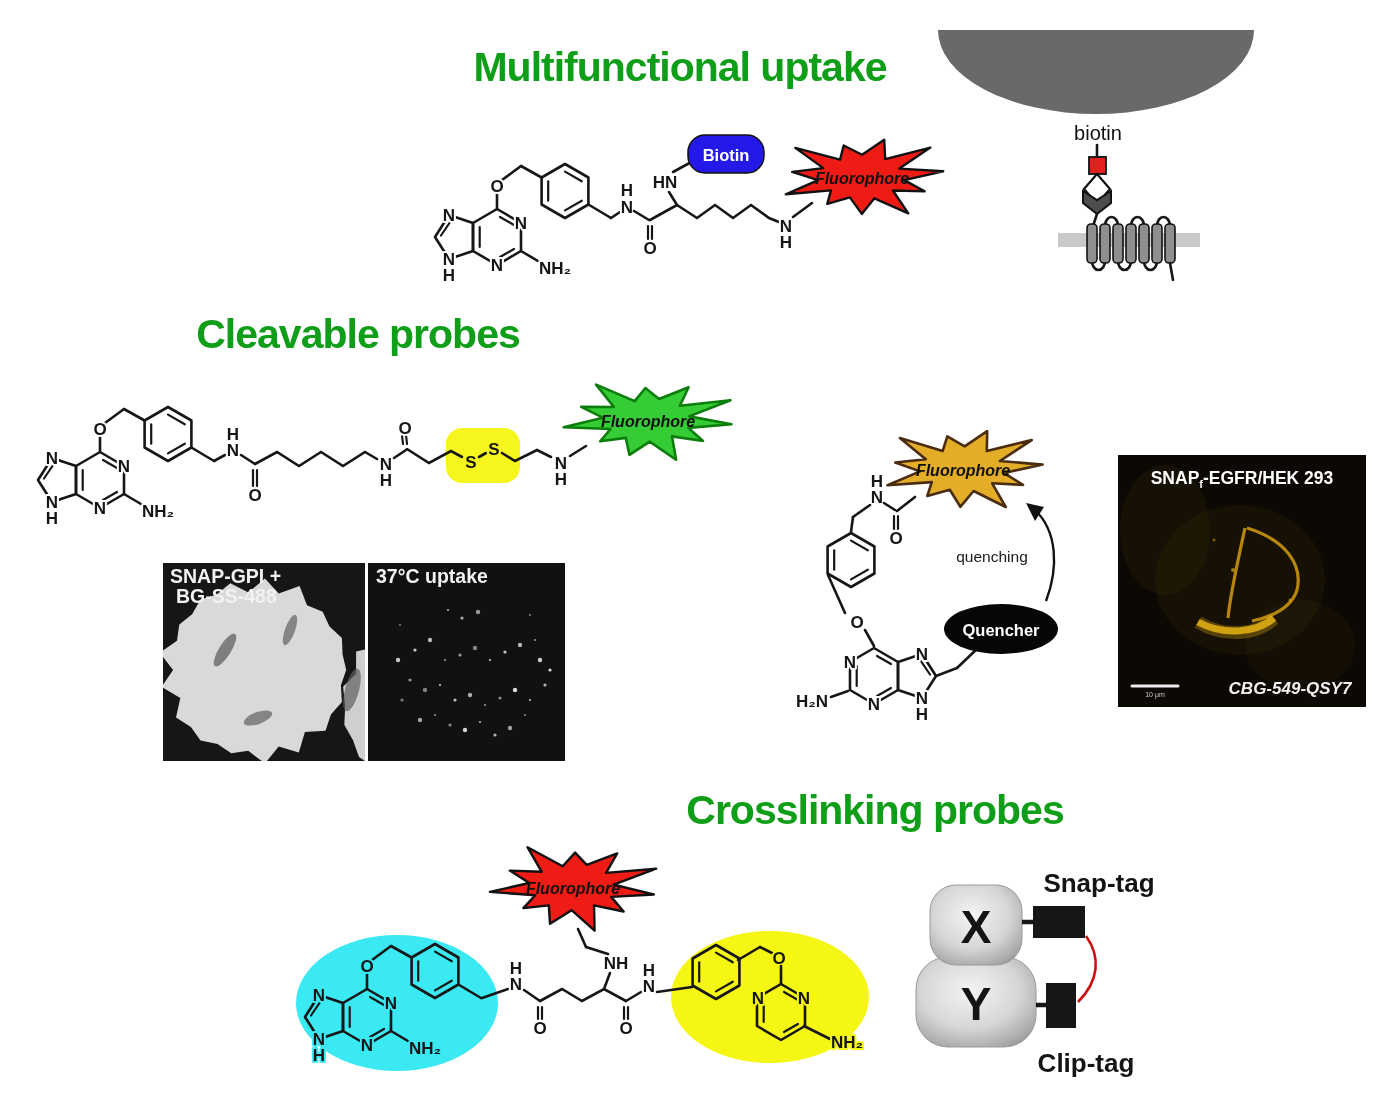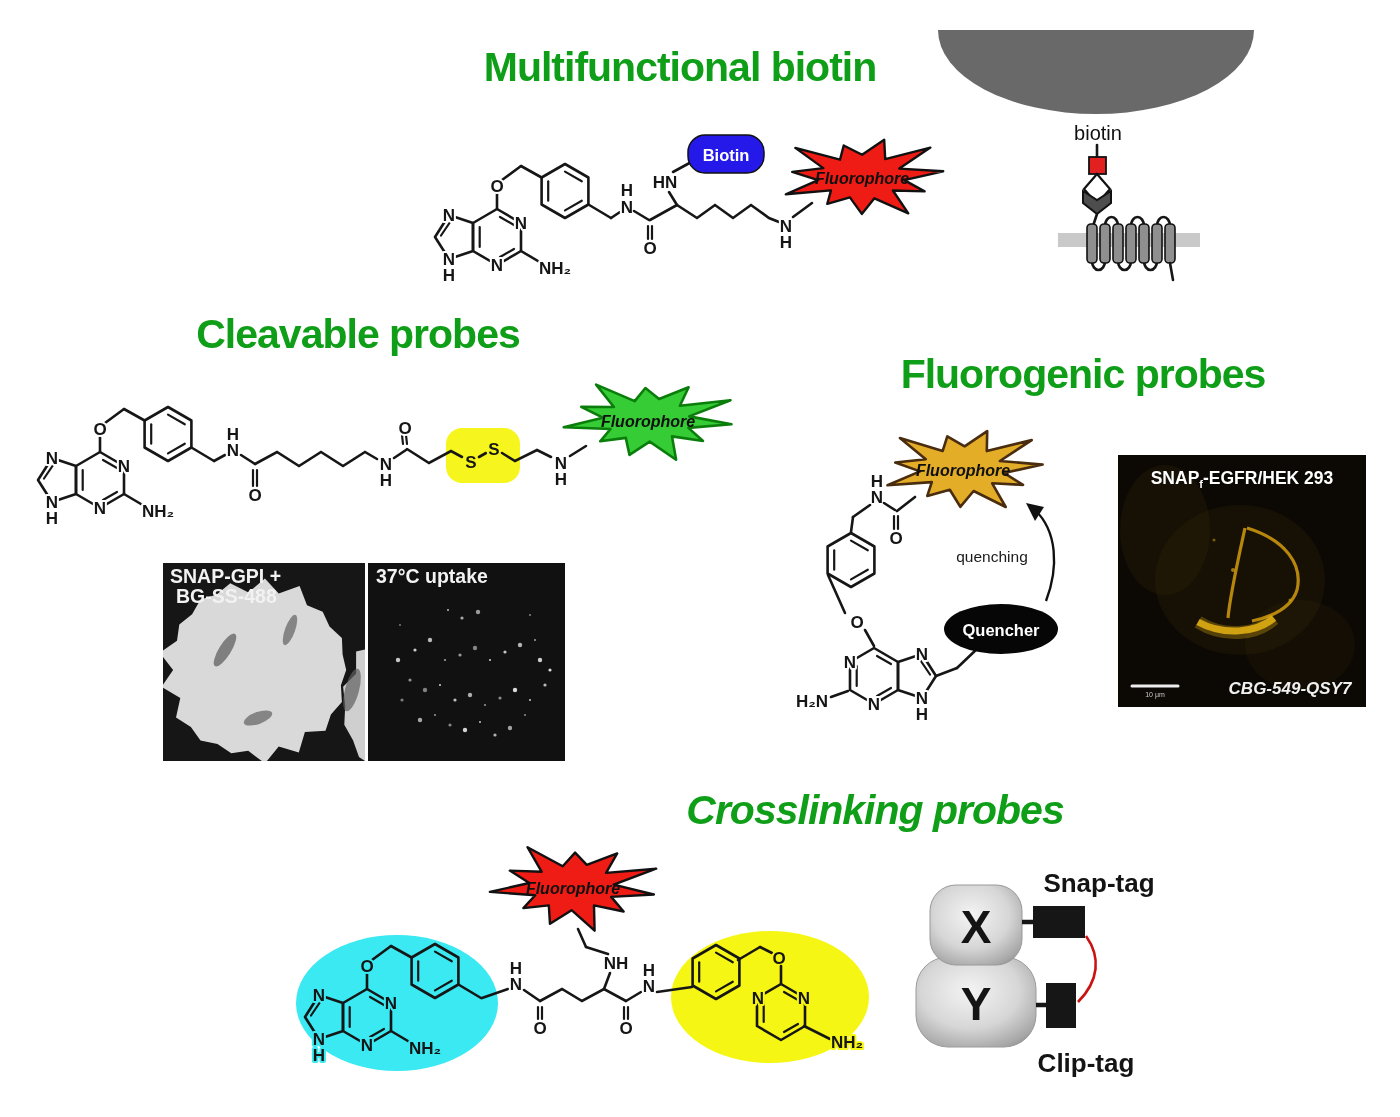--- a/index.html
+++ b/index.html
@@ -27,24 +27,23 @@
   .bigletter{font-family:"Liberation Sans",sans-serif;font-weight:700;font-size:46px;fill:#141414;
         text-anchor:middle;dominant-baseline:central;}
   .tagtext{font-family:"Liberation Sans",sans-serif;font-weight:700;font-size:26px;fill:#141414;
         text-anchor:middle;}
 </style>
 </head>
 <body>
 
 <div id="canvas">
 
-  <div class="title" style="left:400px;top:44px;width:560px;">Multifunctional biotin</div>
+  <div class="title" style="left:400px;top:44px;width:560px;">Multifunctional uptake</div>
   <div class="title" style="left:128px;top:311px;width:460px;">Cleavable probes</div>
-  <div class="title" style="left:848px;top:351px;width:470px;">Fluorogenic probes</div>
-  <div class="title" style="left:630px;top:787px;width:490px;font-style:italic;">Crosslinking probes</div>
+  <div class="title" style="left:630px;top:787px;width:490px;">Crosslinking probes</div>
 
   <svg width="1400" height="1117" viewBox="0 0 1400 1117">
     <defs>
       <polygon id="hexring" class="ring" points="0,-28 24,-14 24,14 0,28 -24,14 -24,-14"></polygon>
       <g id="hexinner">
         <line class="dbond" x1="3" y1="-20" x2="17" y2="-12"></line>
         <line class="dbond" x1="17" y1="12" x2="3" y2="20"></line>
         <line class="dbond" x1="-17.3" y1="10" x2="-17.3" y2="-10"></line>
       </g>
       <polygon id="pentaL" class="ring" points="-24,-14 -24,14 -48,22 -62,0 -48,-22"></polygon>

